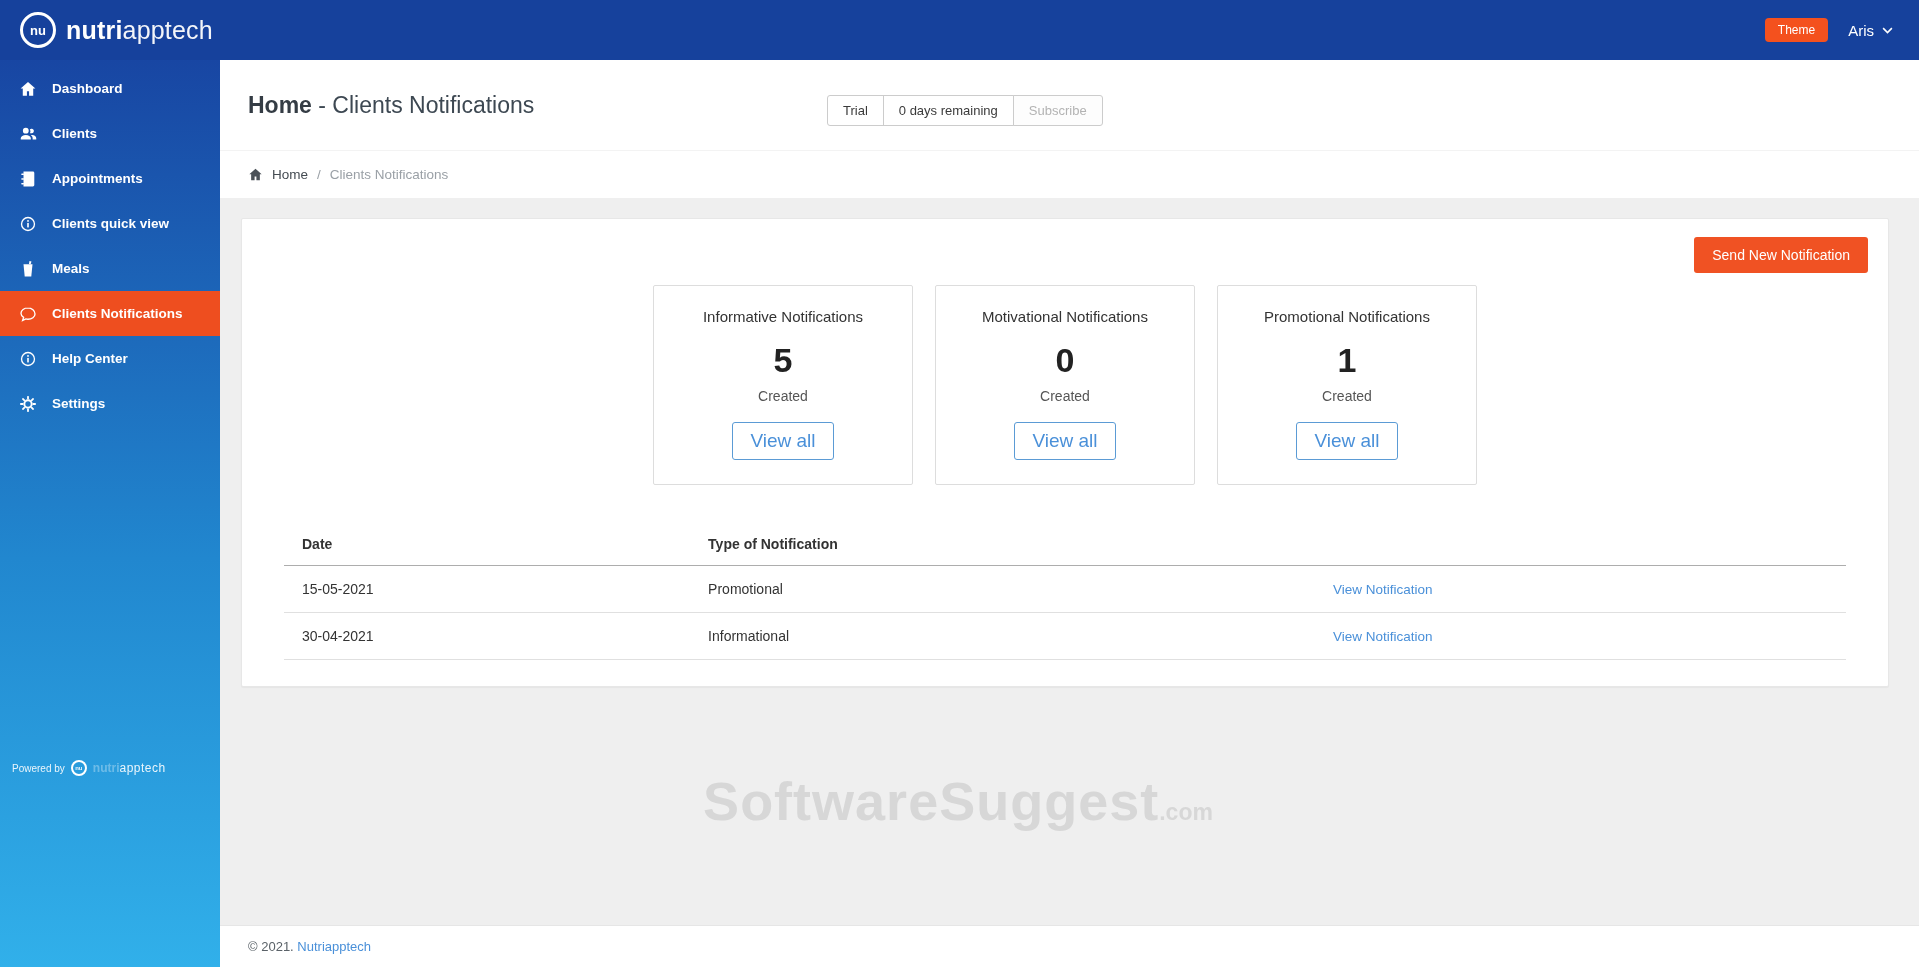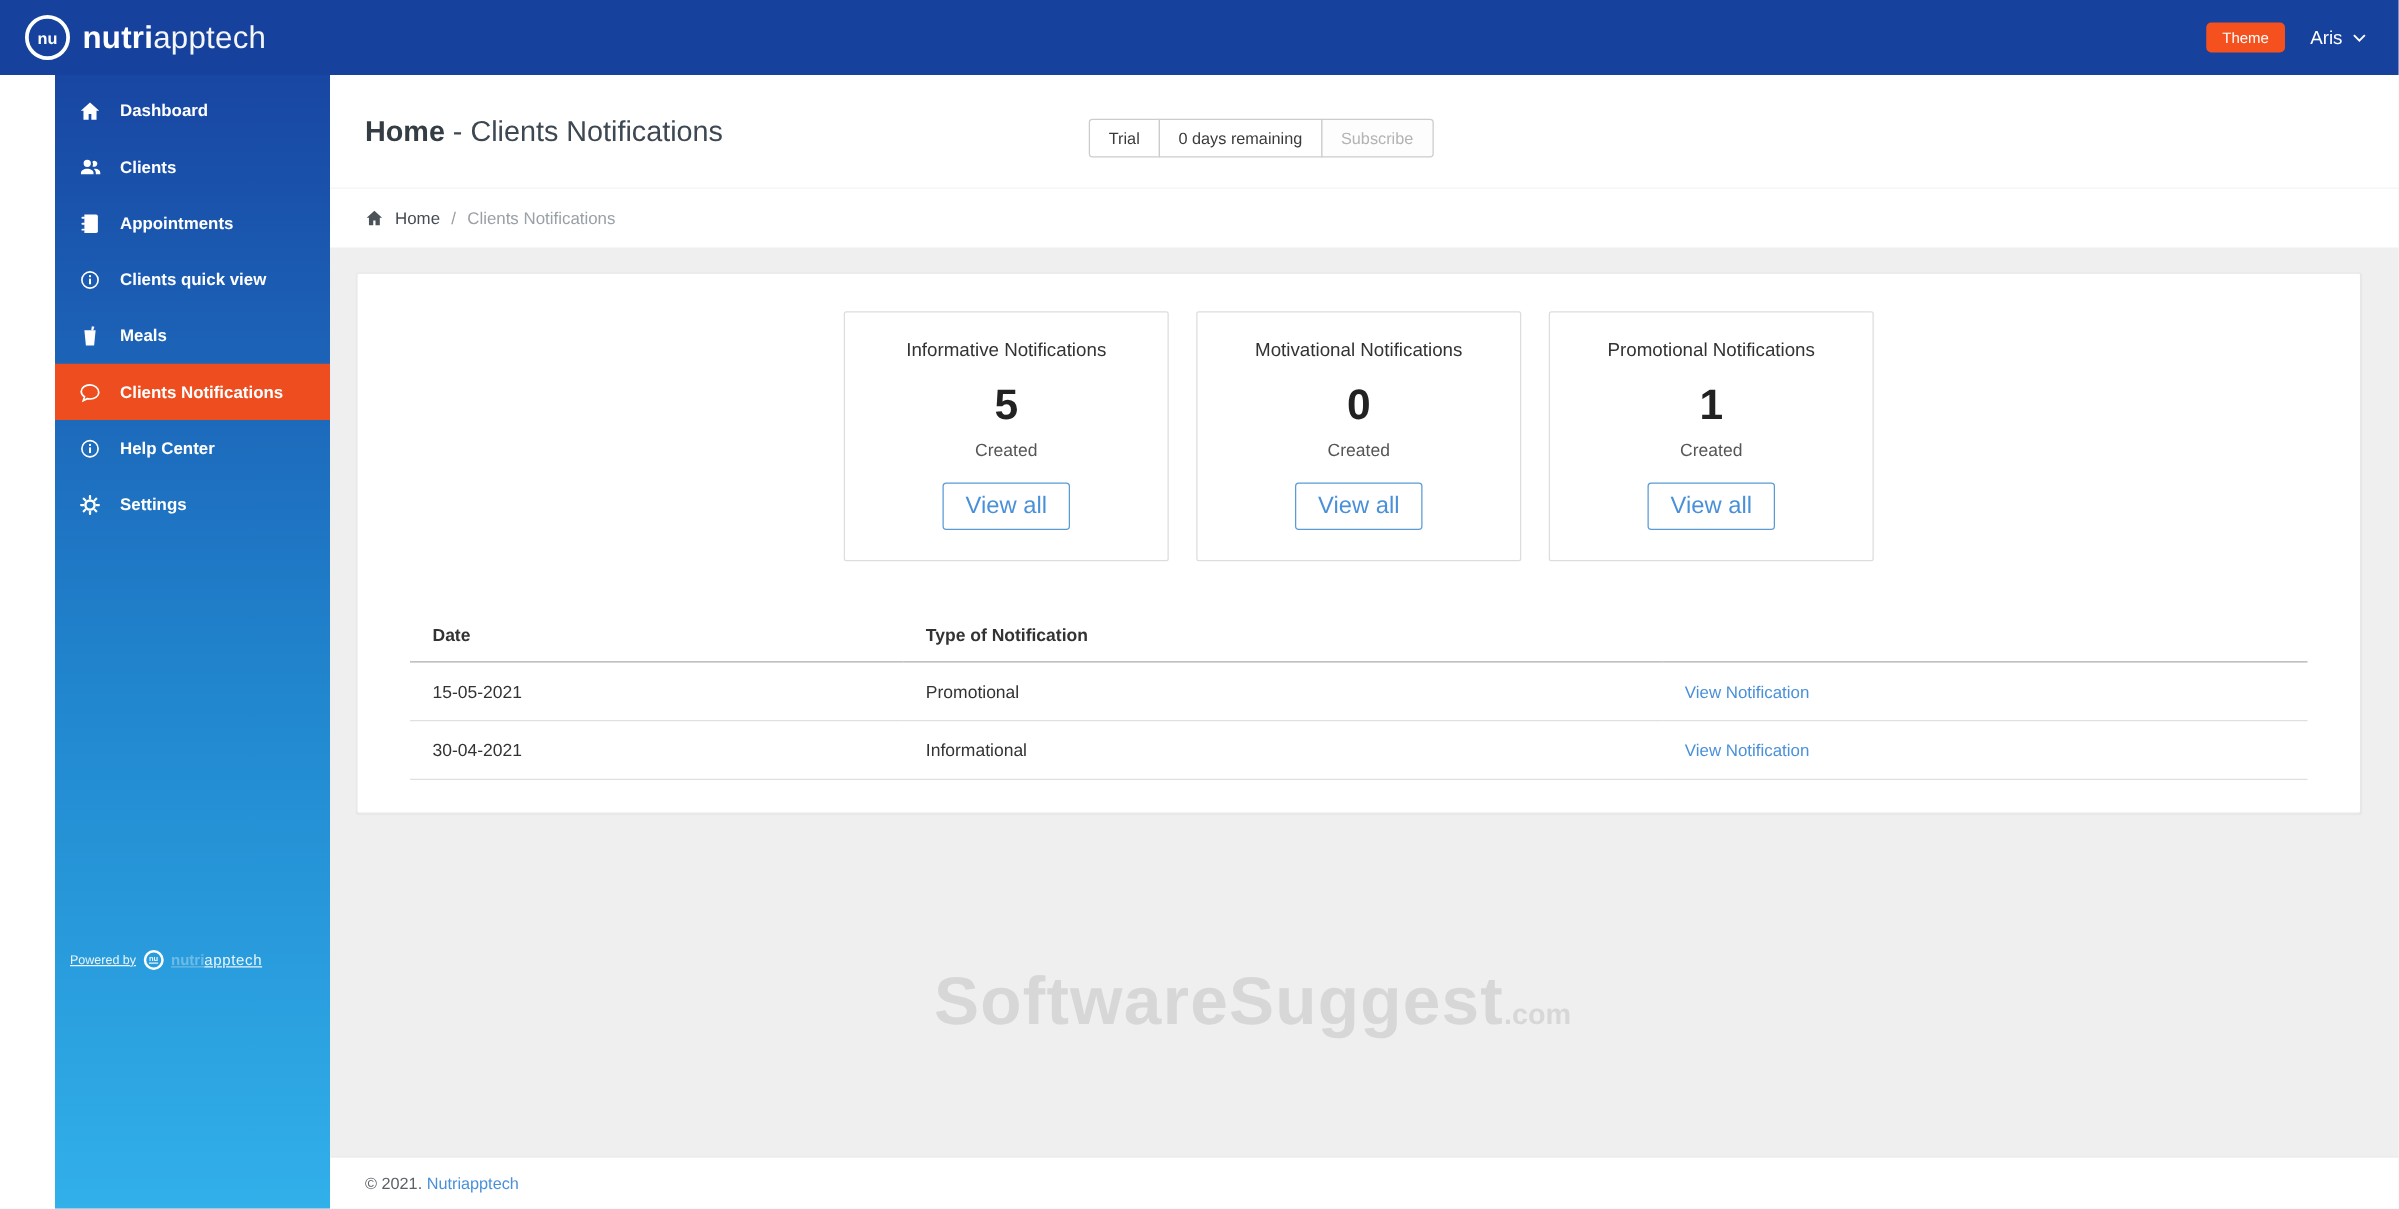--- a/index.html
+++ b/index.html
@@ -28,39 +28,39 @@
   .brand-name .b { font-weight: bold; }
   .brand-name .l { font-weight: 300; opacity: .95; }
   .nav-right { display: flex; align-items: center; gap: 20px; }
   .theme-btn {
     background: #f4511e; color: #fff; border: none; cursor: pointer;
     font-family: inherit; font-size: 12px; padding: 5px 13px; border-radius: 4px;
   }
   .user-menu { display: flex; align-items: center; gap: 8px; color: #fff; font-size: 15px; cursor: pointer; }
 
   
-  .body-row { flex: 1; display: flex; min-height: 0; margin-left: 44px; }
+  .body-row { flex: 1; display: flex; min-height: 0; }
 
   
   .sidebar {
     width: 220px; flex-shrink: 0; position: relative;
     background: linear-gradient(180deg, #1846a3 0%, #2187cf 55%, #31b0ea 100%);
     color: #fff; padding-top: 6px;
   }
   .side-item {
     display: flex; align-items: center; gap: 14px;
     height: 45px; padding: 0 18px;
     font-size: 13.5px; font-weight: 600; cursor: pointer;
   }
   .side-item.active { background: #ee4e1f; }
   .side-icon { width: 20px; display: flex; justify-content: center; flex-shrink: 0; }
   .powered {
     position: absolute; top: 700px; left: 12px;
     display: flex; align-items: center; gap: 6px;
-    font-size: 10px; color: rgba(255,255,255,.9); text-decoration: underline;
+    font-size: 10px; color: rgba(255,255,255,.9);
   }
   .powered .mini-circle {
     width: 16px; height: 16px; border: 2px solid #fff; border-radius: 50%;
     display: flex; align-items: center; justify-content: center;
     font-size: 6px; font-weight: bold;
   }
   .powered .faint { opacity: .35; font-size: 12px; font-weight: bold; }
   .powered .strong { font-size: 12px; font-weight: 300; letter-spacing: .5px; }
 
   
@@ -299,20 +299,23 @@
             </svg>
         </span>
         <span class="bc-home">Home</span>
         <span class="sep">/</span>
         <span class="current">Clients Notifications</span>
       </div>
 
       <div class="content-body">
 
         <div class="panel">
+          <div class="panel-top">
+            <button class="send-btn">Send New Notification</button>
+          </div>
 
           <div class="cards-row">
 
             <div class="stat-card">
               <div class="stat-title">Informative Notifications</div>
               <div class="stat-count">5</div>
               <div class="stat-sub">Created</div>
               <button class="viewall-btn">View all</button>
             </div>
 

